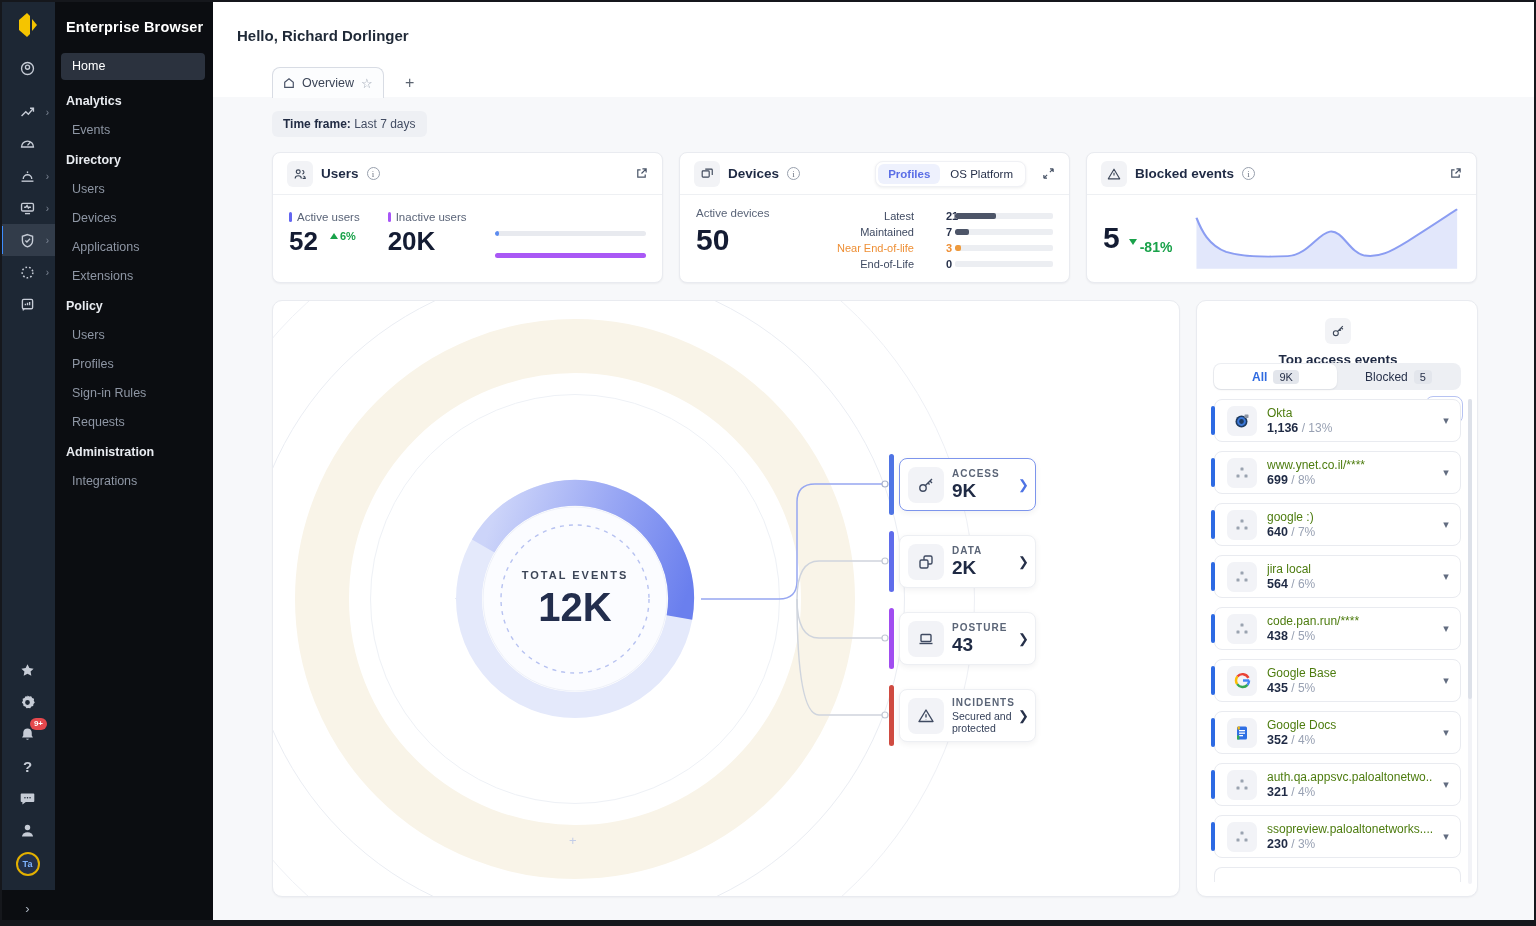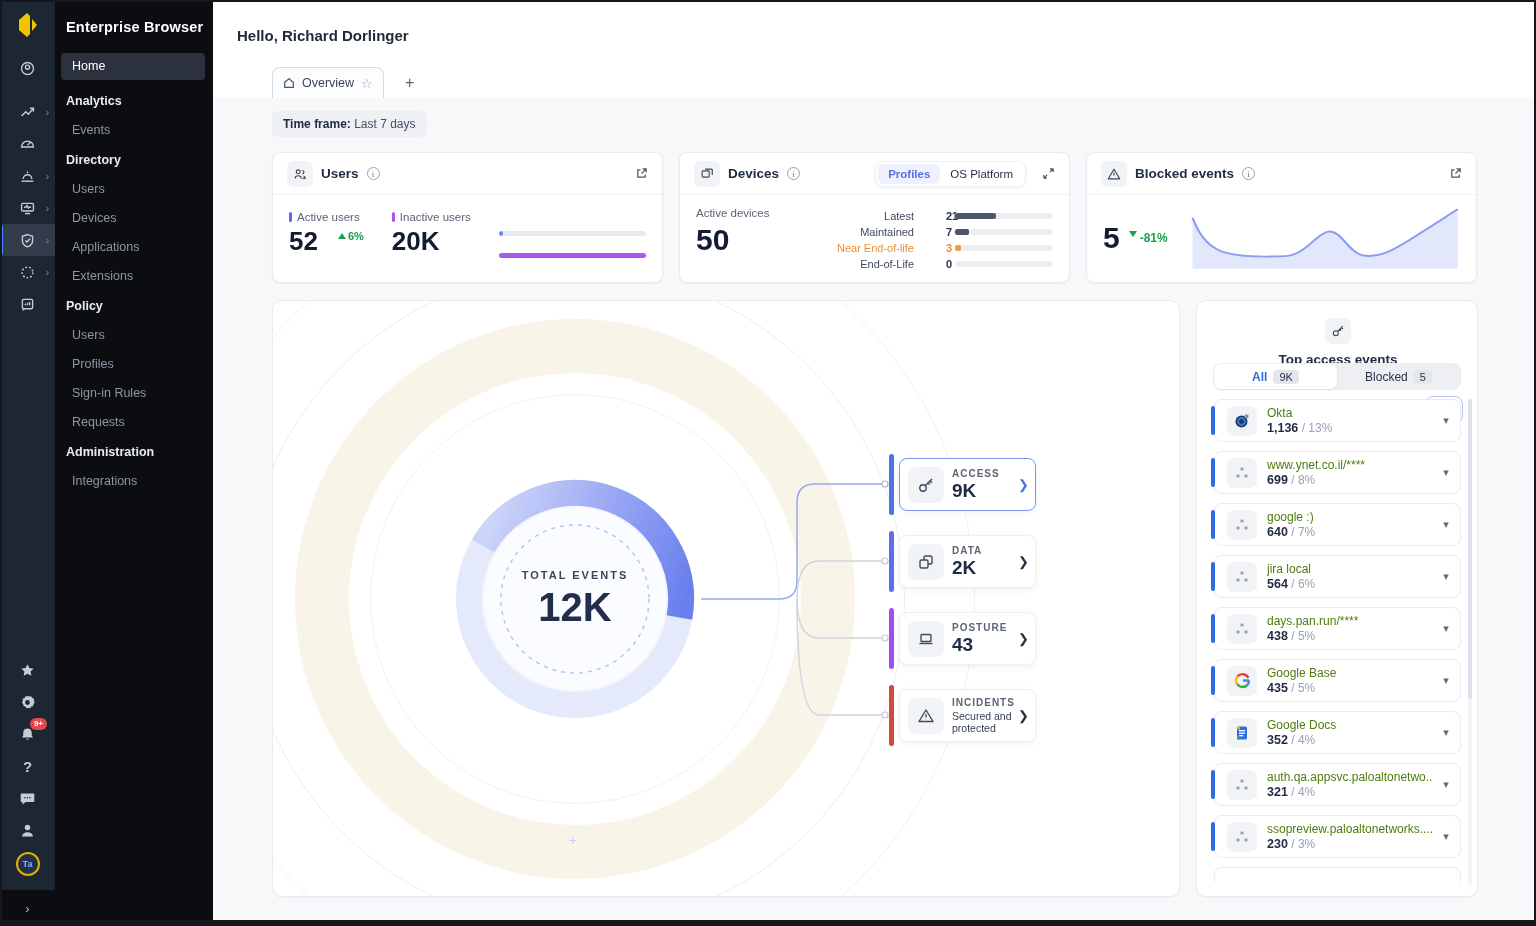--- a/index.html
+++ b/index.html
@@ -51,21 +51,21 @@
   .info { width:13px; height:13px; border:1px solid #98a0ad; border-radius:50%; color:#6e7582; font-size:9px; display:flex; align-items:center; justify-content:center; cursor:pointer; }
   .info::after { content:"i"; font-family:"Liberation Serif", serif; }
   .hd-spacer { flex:1; }
   .extlink { color:#4a5568; cursor:pointer; display:flex; }
   .extlink svg { width:13px; height:13px; }
 
   .users-body { display:flex; padding:16px 16px 0 16px; }
   .metric { margin-right:28px;text-align:right; }
   .m-label { display:flex; align-items:center; gap:5px; font-size:11.5px; color:#5a6478; }
   .tick { width:3px; height:10px; border-radius:2px; }
-  .m-val { font-size:26px; font-weight:bold; color:#141c33; margin-top:3px; display:flex; align-items:flex-start; gap:20px; }
+  .m-val { font-size:26px; font-weight:bold; color:#141c33; margin-top:3px; display:flex; align-items:flex-start; gap:12px; }
   .delta { font-size:11px; color:#19a24a; margin-top:4px; display:flex; align-items:center; gap:2px; }
   .tri-up { width:0; height:0; border-left:4px solid transparent; border-right:4px solid transparent; border-bottom:6px solid #19a24a; }
   .tri-dn { width:0; height:0; border-left:4px solid transparent; border-right:4px solid transparent; border-top:6px solid #19a24a; }
   .ubars { flex:1; padding-top:20px; }
   .track { height:5px; background:#e8eaef; border-radius:3px; position:relative; overflow:hidden; }
   .track .sliver { position:absolute; left:0; top:0; bottom:0; background:#5c8cf0; border-radius:3px; }
   .pbar { height:5px; background:#a958f5; border-radius:3px; margin-top:17px; }
 
   .dev-body { display:flex; padding:12px 16px 0 16px; }
   .dev-left { width:110px; }
@@ -79,21 +79,21 @@
   .drow .rf { position:absolute; left:0; top:0; bottom:0; border-radius:2px; background:#4d5568; }
   .drow.warn .rl, .drow.warn .rv { color:#ee8f35; }
   .drow.warn .rf { background:#ee9a3d; }
   .seg-group { display:flex; align-items:center; background:#fff; border:1px solid #f0f1f5; box-shadow:0 1px 3px rgba(16,24,40,.07); border-radius:8px; padding:2px; }
   .seg { font-size:11.5px; padding:4px 10px; border-radius:6px; cursor:pointer; color:#27314a; }
   .seg.on { background:#eef1fd; color:#5b6ee6; font-weight:bold; }
   .expand { margin-left:8px; color:#4a5568; cursor:pointer; display:flex; }
 
   .blk-body { display:flex; padding:10px 16px 0 16px; align-items:center; }
   .blk-val { font-size:30px; font-weight:bold; color:#141c33; display:flex; gap:5px; }
-  .blk-delta { font-size:12px; color:#19a24a; margin-top:4px; margin-left:4px; display:flex; gap:3px; align-items:flex-start; padding-top:6px; }
+  .blk-delta { font-size:14px; color:#19a24a; margin-top:12px; margin-left:4px; display:flex; gap:3px; align-items:flex-start; padding-top:6px; }
   .spark { flex:1; margin-left:22px; height:66px; }
 
   
   .bottom-row { position:absolute; left:59px; top:300px; display:flex; gap:16px; }
   .flow-card { width:908px; height:597px; background:#fff; border:1px solid #e9ebf0; border-radius:10px; position:relative; overflow:hidden; box-shadow:0 1px 2px rgba(16,24,40,.04); }
   .ring { position:absolute; border-radius:50%; pointer-events:none; }
   .cream { width:560px; height:560px; border:54px solid #f9f4e8; left:22px; top:18px; }
   .faint1 { width:410px; height:410px; border:1px solid #eef1f6; left:97px; top:93px; }
   .faint2 { width:660px; height:660px; border:1px solid #eaedf3; left:-28px; top:-32px; }
   .faint3 { width:800px; height:800px; border:1px solid #eef0f5; left:-98px; top:-102px; }
@@ -640,21 +640,21 @@
         <div class="ev-item">
           <span class="ev-bar"></span>
           <span class="ev-ibox">
             <svg width="16" height="16" viewBox="0 0 16 16" fill="#9aa3b0">
                 <rect x="6.5" y="2.5" width="3" height="3" rx="0.6"></rect>
                 <rect x="2.5" y="9.5" width="3" height="3" rx="0.6"></rect>
                 <rect x="10.5" y="9.5" width="3" height="3" rx="0.6"></rect>
               </svg>
           </span>
           <span class="ev-txt">
-            <div class="ev-name">days.pan.run/****</div>
+            <div class="ev-name">code.pan.run/****</div>
             <div class="ev-nums"><span class="ev-val">438</span> <span class="ev-pct"><span>/</span> <span>5%</span></span></div>
           </span>
           <span class="ev-chev">▾</span>
         </div>
 
         <div class="ev-item">
           <span class="ev-bar"></span>
           <span class="ev-ibox">
             <svg width="17" height="17" viewBox="0 0 18 18" fill="none" stroke-width="2.6">
               <path d="M15.3 6.2 A7 7 0 0 0 3.6 4.8" stroke="#ea4335"></path>

